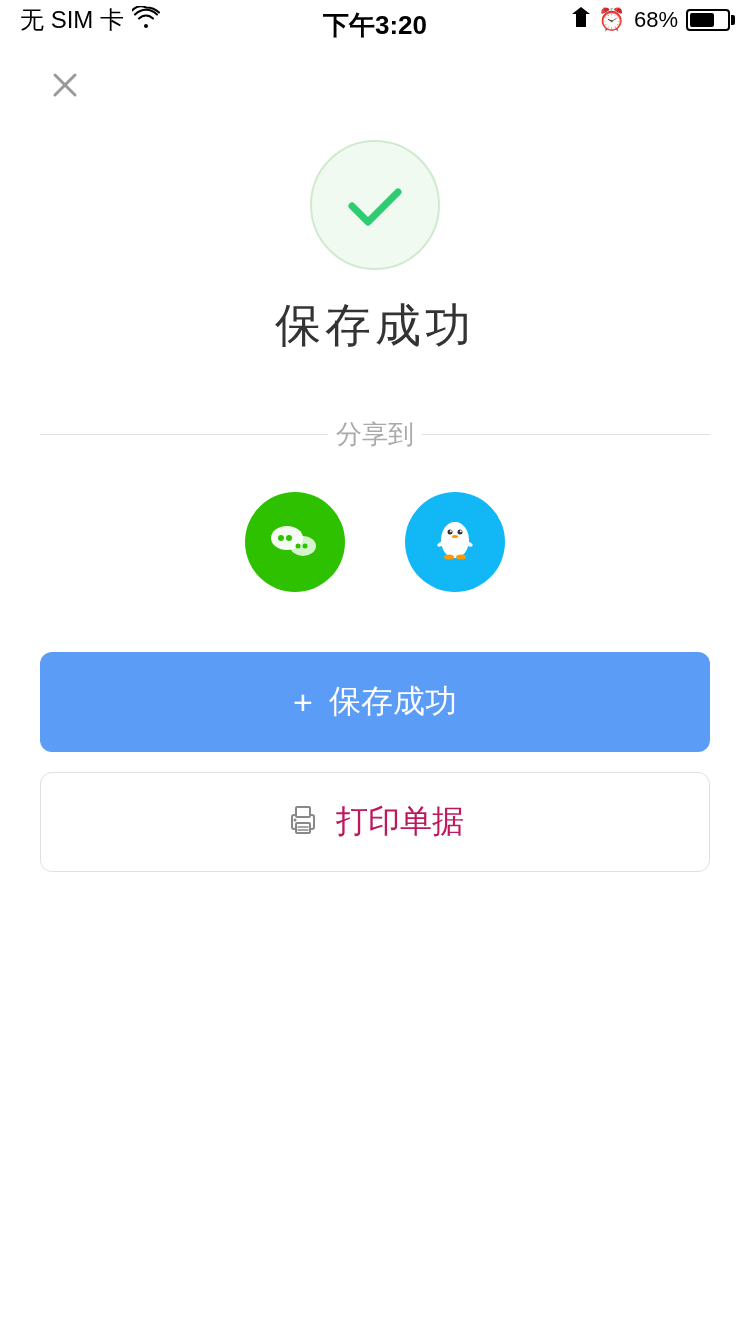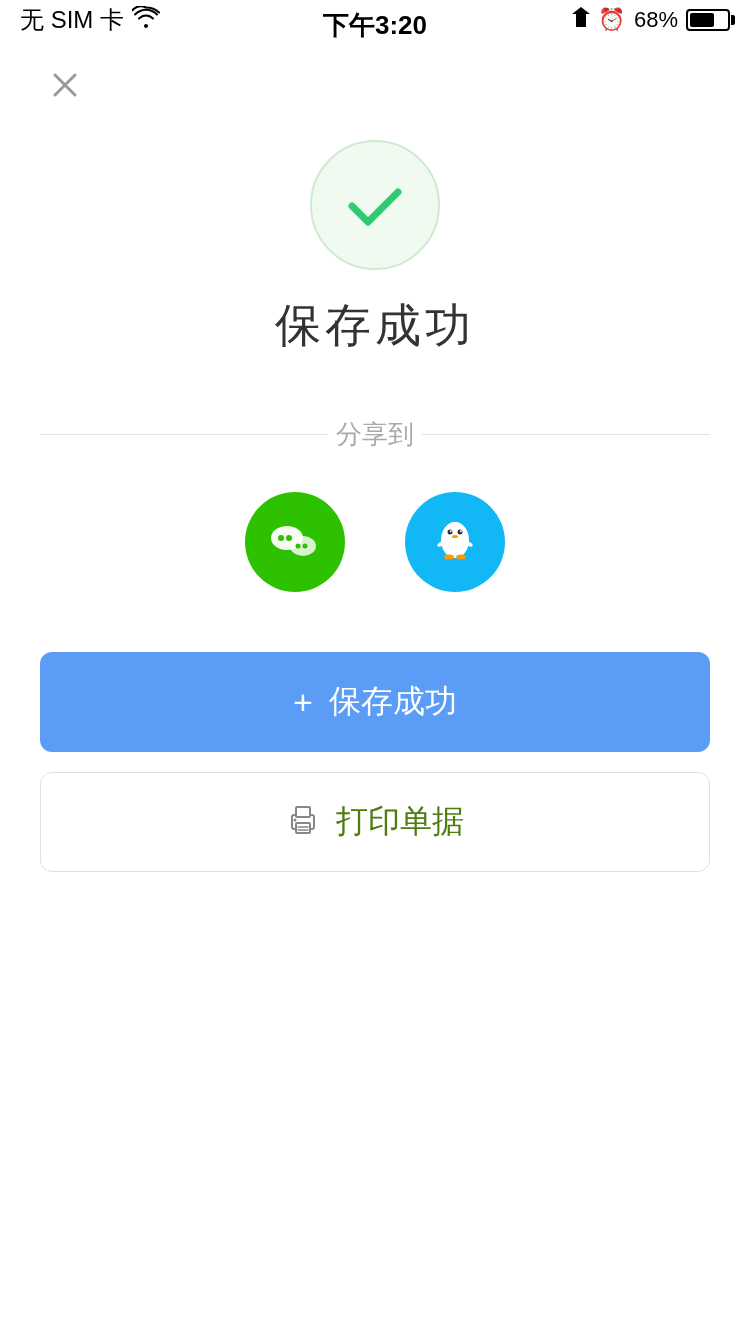--- a/index.html
+++ b/index.html
@@ -193,21 +193,21 @@
       font-size: 32px;
       cursor: pointer;
       border: none;
     }
     .action-btn.primary {
       background: #5b9cf6;
       color: #fff;
     }
     .action-btn.secondary {
       background: #fff;
-      color: #4d7c0f;
+      color: #be185d;
       border: 1px solid #e0e0e0;
     }
     .btn-icon {
       font-size: 34px;
       line-height: 1;
     }
   </style>
 </head>
 <body>
 

